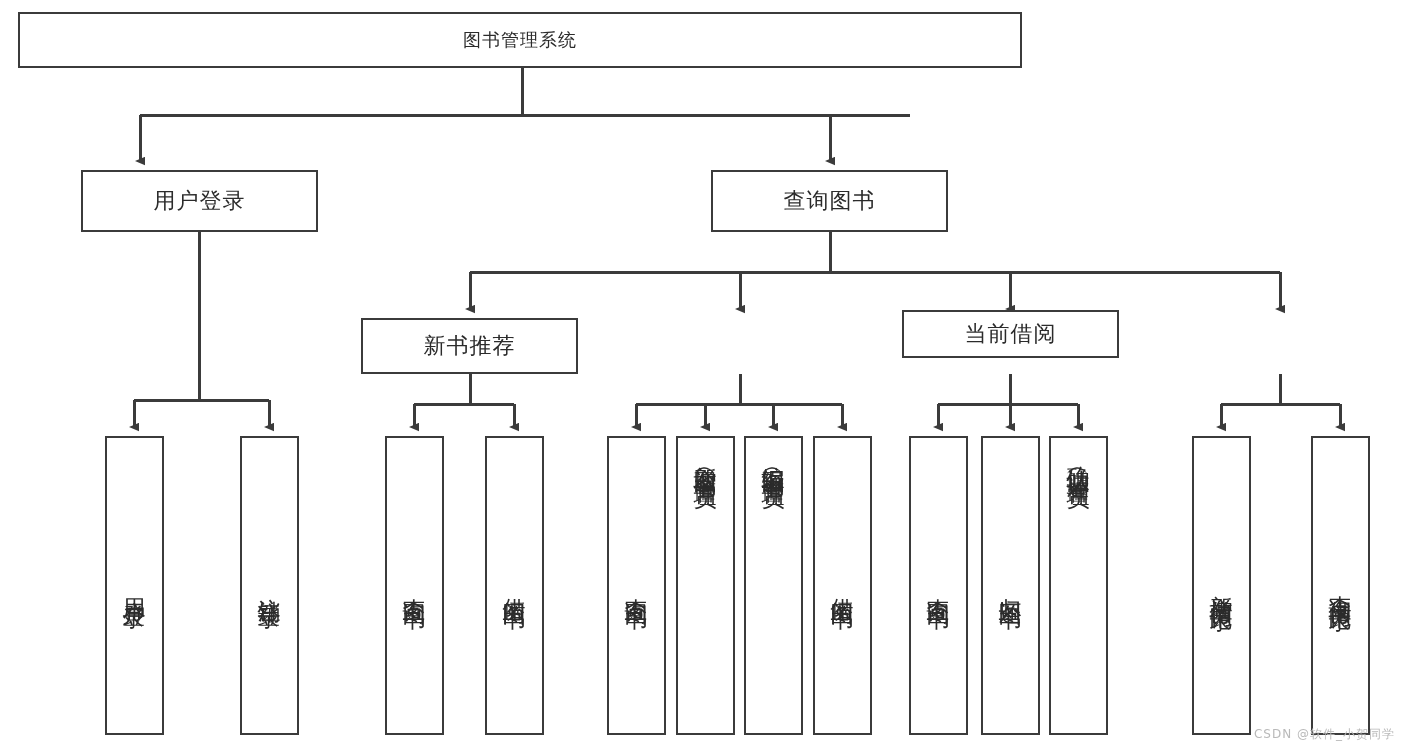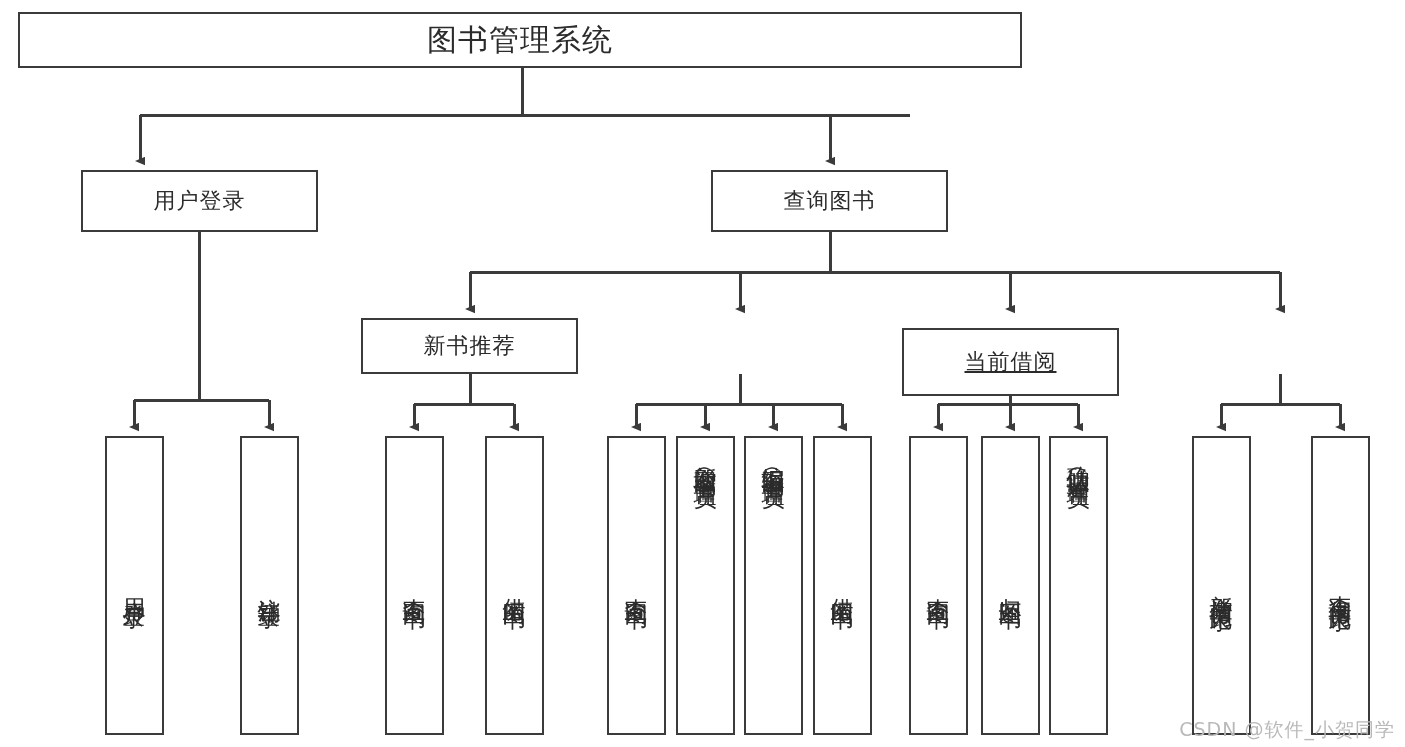--- a/index.html
+++ b/index.html
@@ -39,21 +39,21 @@
     line-height:1.25;
     letter-spacing:1px;
     color:#2b2b2b;
     white-space:nowrap;
   }
   
   .node.h .label{
     font-size:22px;
     writing-mode:horizontal-tb;
   }
-  .node.root .label{ font-size:30px; }
+  .node.root .label{ font-size:18px; }
   
   .node.v{
     align-items:flex-start;
     padding-top:0;
   }
   .node.v .label{
     writing-mode:vertical-rl;
     text-orientation:upright;
     font-size:23px;
     letter-spacing:3px;
@@ -64,21 +64,21 @@
   
   .node.v.center{ align-items:center; }
   .node.v.top{ align-items:flex-start; }
   .node.v.top .label{ margin-top:10px; }
 
   
   #watermark{
     position:absolute;
     right:10px;
     bottom:4px;
-    font-size:19px;
+    font-size:12px;
     color:#b9b9b9;
     letter-spacing:1px;
     z-index:3;
     white-space:nowrap;
     font-family:"DejaVu Sans","Liberation Sans",sans-serif;
     margin-left:30px;
   }
 </style>
 </head>
 <body>
@@ -145,21 +145,21 @@
 
   <div class="node h" style="left:711px; top:170px; width:237px; height:62px;">
     <span class="label">查询图书</span>
   </div>
 
   <div class="node h" style="left:361px; top:318px; width:217px; height:56px;">
     <span class="label">新书推荐</span>
   </div>
 
 
-  <div class="node h" style="left:902px; top:328px; width:217px; height:68px;text-decoration:underline;">
+  <div class="node h" style="left:902px; top:310px; width:217px; height:48px;">
     <span class="label">当前借阅</span>
   </div>
 
 
   <div class="node v center" style="left:105px; top:436px; width:59px; height:299px;">
     <span class="label">用户登录</span>
   </div>
   <div class="node v center" style="left:240px; top:436px; width:59px; height:299px;">
     <span class="label">注销登录</span>
   </div>

